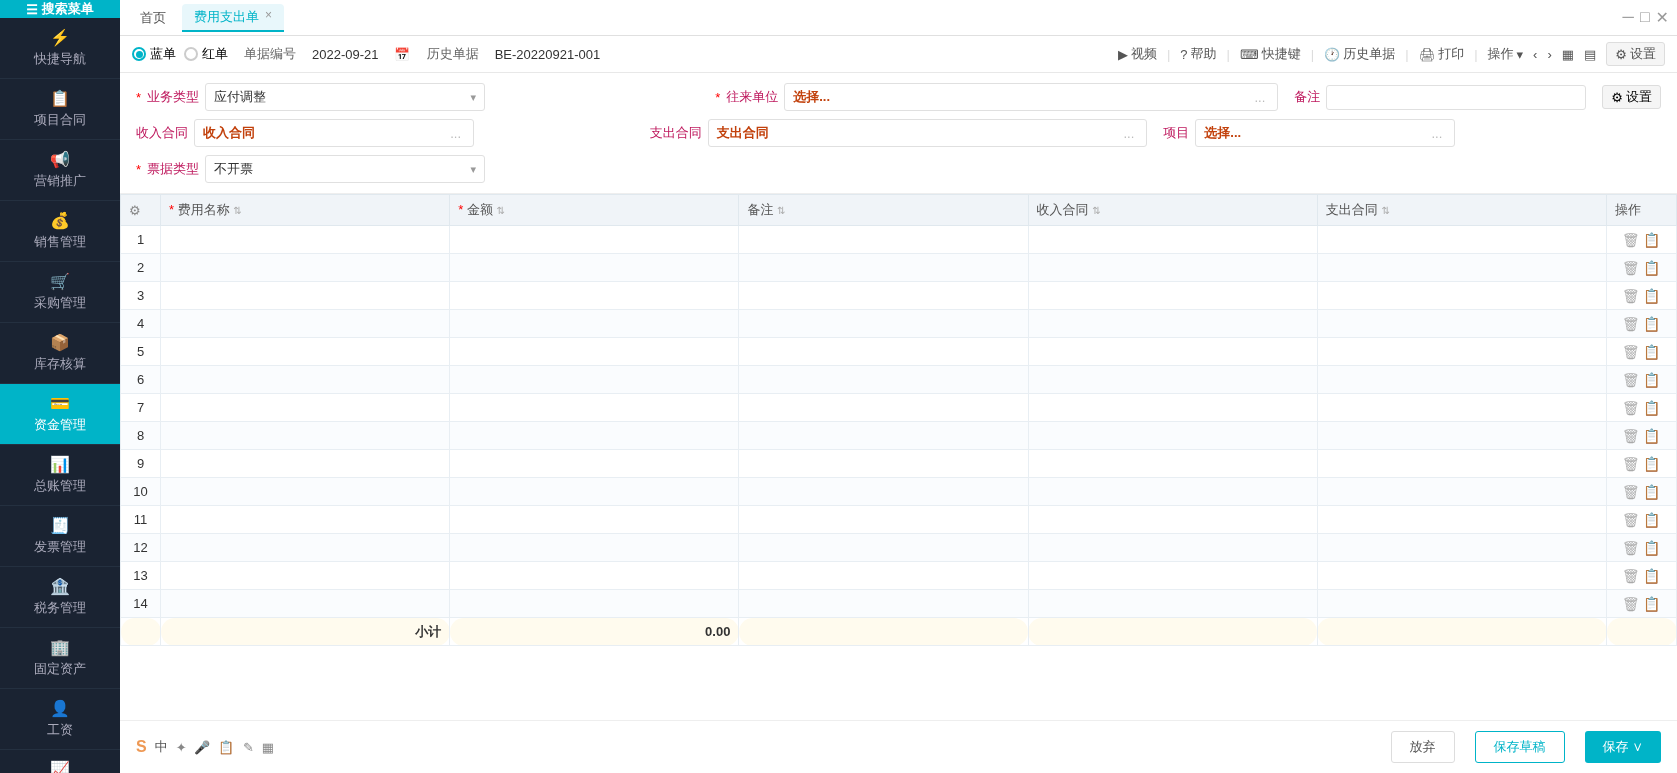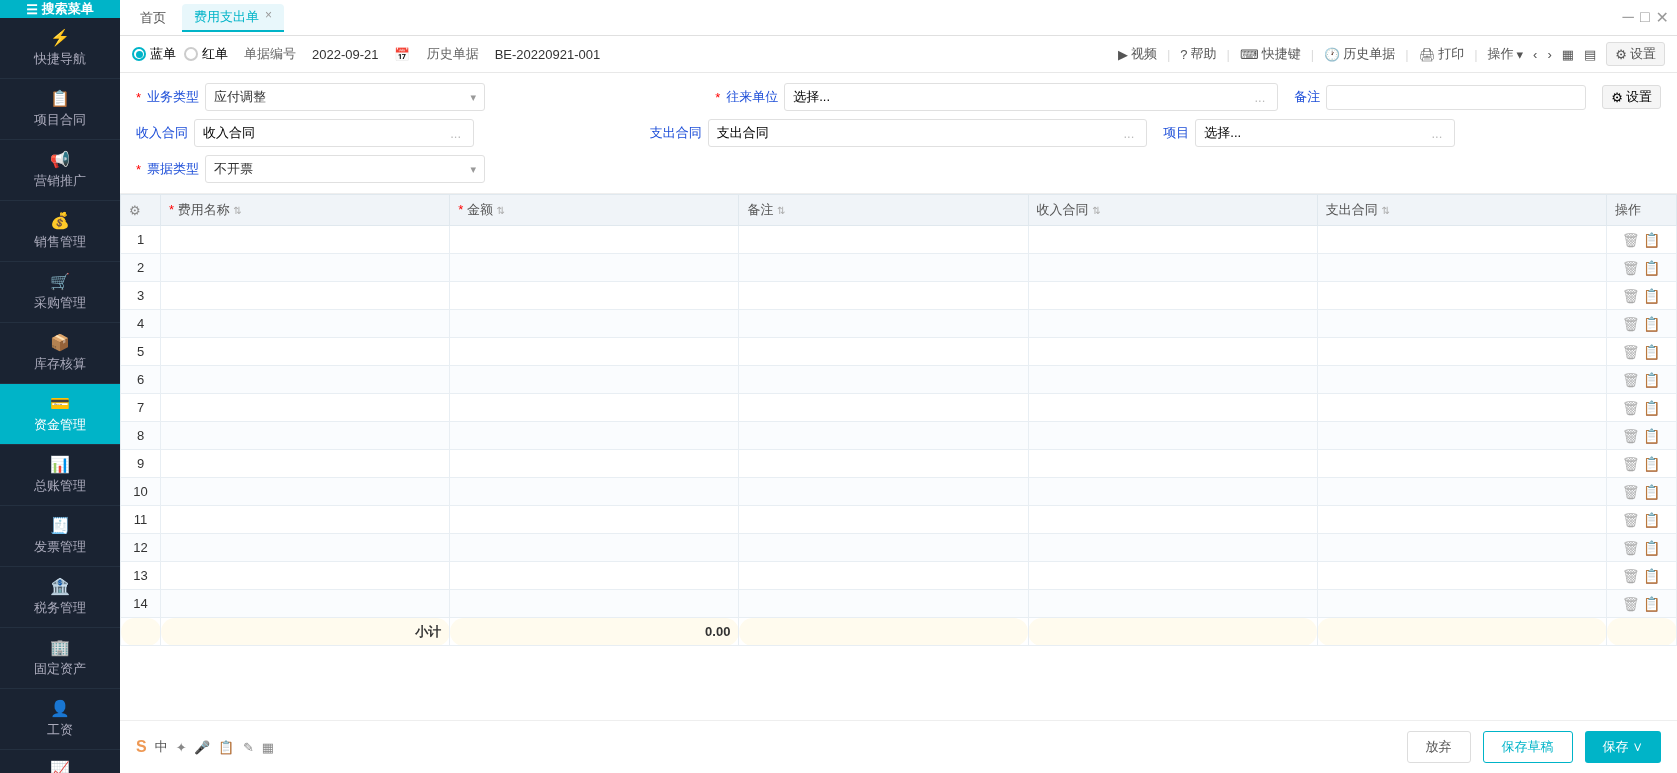--- a/index.html
+++ b/index.html
@@ -130,21 +130,21 @@
       display: flex;
       align-items: center;
       gap: 16px;
     }
     .form-field {
       display: flex;
       align-items: center;
       gap: 6px;
       flex: 1;
     }
-    .form-field-label { color: #1d4ed8; white-space: nowrap; }
+    .form-field-label { color: #be185d; white-space: nowrap; }
     .required-star { color: red; }
     .form-input {
       flex: 1;
       border: 1px solid #e0e0e0;
       border-radius: 3px;
       padding: 4px 8px;
       color: #333;
       background: #fff;
       min-width: 120px;
     }
@@ -154,21 +154,21 @@
       border-radius: 3px;
       padding: 4px 8px;
       color: #333;
       background: #fff;
       display: flex;
       align-items: center;
       justify-content: space-between;
       cursor: pointer;
       min-width: 180px;
     }
-    .form-input-placeholder { color: #000000; }
+    .form-input-placeholder { color: #c2410c; font-weight: bold; }
     .dots-btn { color: #bbb; cursor: pointer; padding: 0 4px; }
     .backup-field { display: flex; align-items: center; gap: 6px; }
 
     
     .table-container {
       flex: 1;
       overflow-y: auto;
       background: #fff;
     }
     .data-table {
@@ -203,21 +203,21 @@
     
     .bottom-bar {
       background: #fff;
       padding: 10px 16px;
       display: flex;
       align-items: center;
       justify-content: space-between;
       border-top: 1px solid #eee;
     }
     .bottom-icons { display: flex; gap: 8px; align-items: center; }
-    .bottom-actions { display: flex; gap: 12px; }
+    .bottom-actions { display: flex; gap: 20px; }
     .btn-discard {
       border: 1px solid #ddd;
       background: #fff;
       padding: 6px 18px;
       border-radius: 3px;
       cursor: pointer;
       color: #555;
     }
     .btn-save-draft {
       border: 1px solid #00b4c8;

